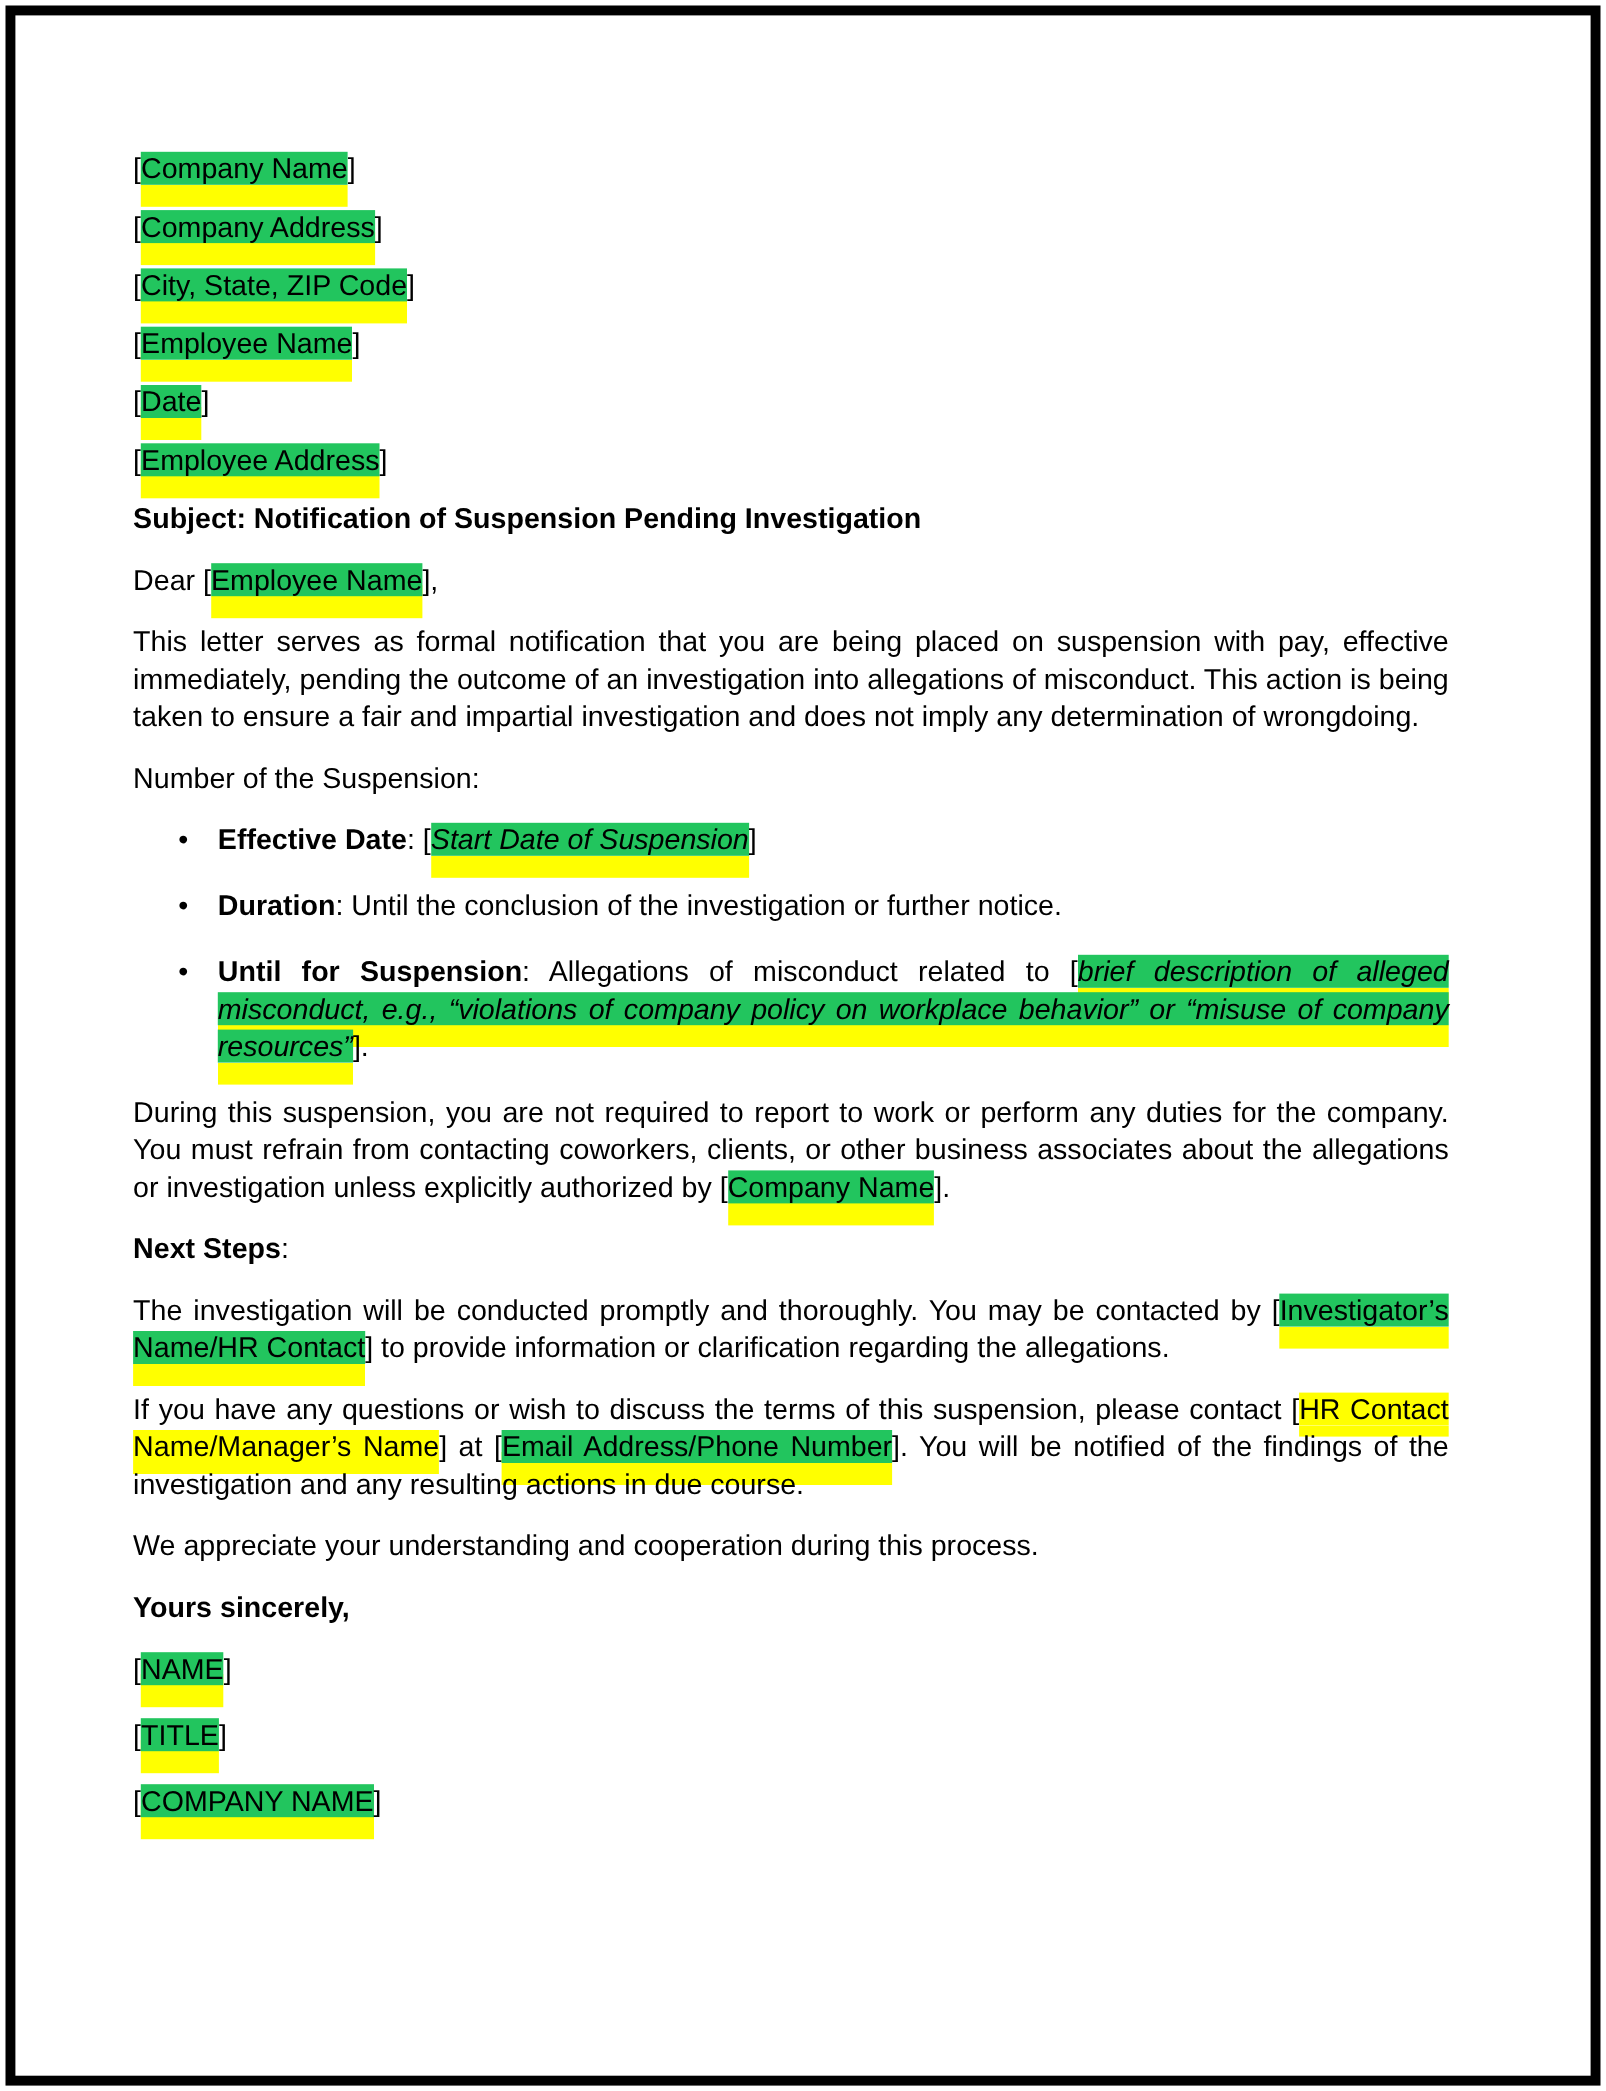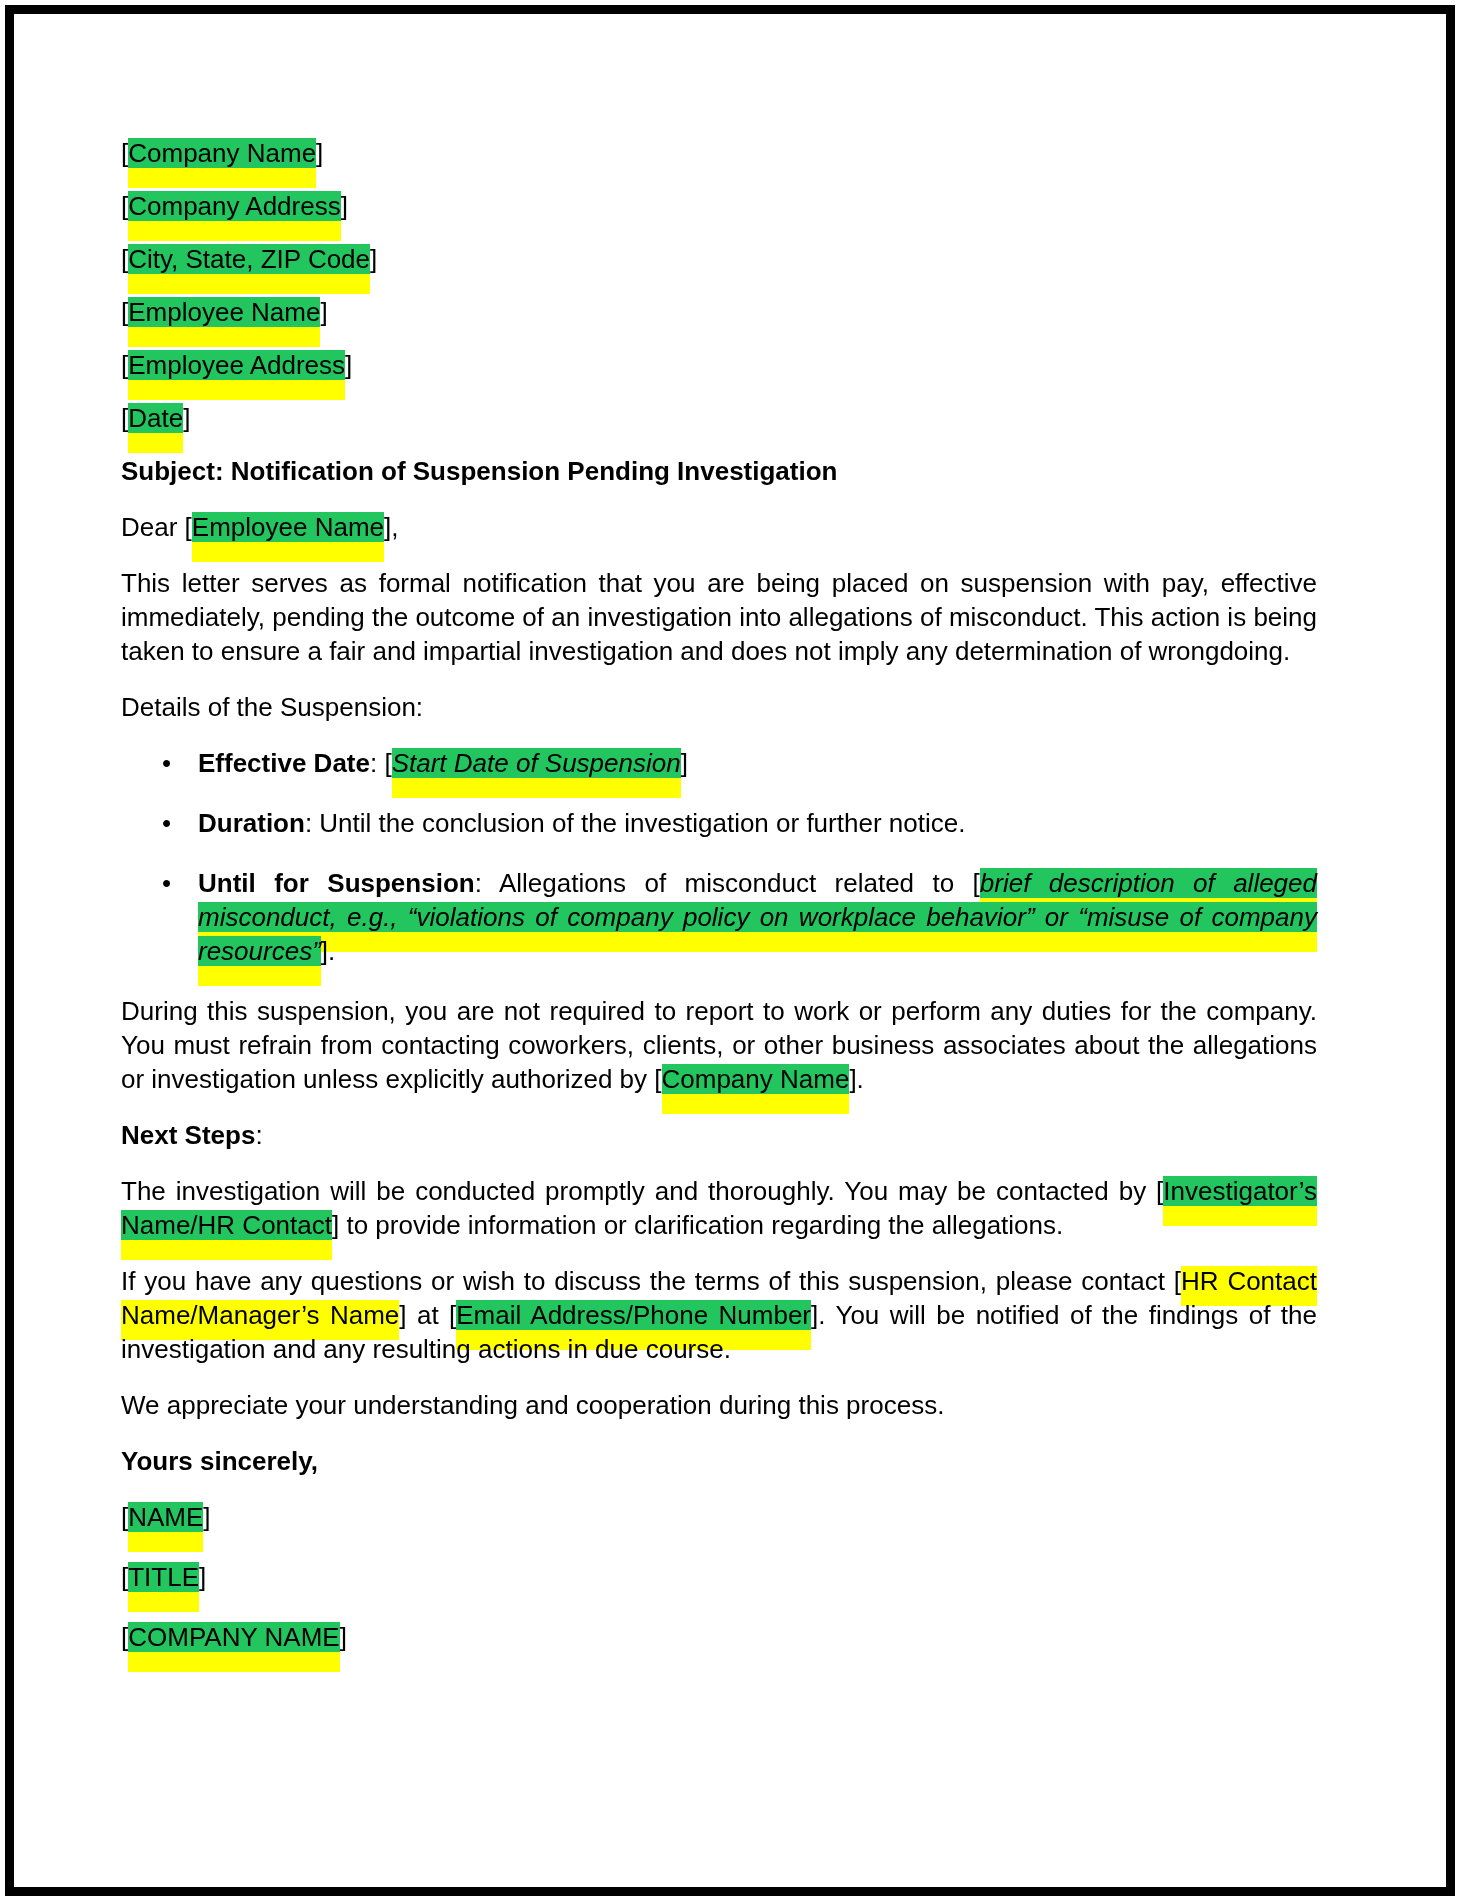--- a/index.html
+++ b/index.html
@@ -22,31 +22,31 @@
 <body>
 
 <div class="page">
   <div class="content">
 
     <div class="addr">
       <p><span>[</span><span class="hl">Company Name</span><span>]</span></p>
       <p><span>[</span><span class="hl">Company Address</span><span>]</span></p>
       <p><span>[</span><span class="hl">City, State, ZIP Code</span><span>]</span></p>
       <p><span>[</span><span class="hl">Employee Name</span><span>]</span></p>
+      <p><span>[</span><span class="hl">Date</span><span>]</span></p>
       <p><span>[</span><span class="hl">Employee Address</span><span>]</span></p>
-      <p><span>[</span><span class="hl">Date</span><span>]</span></p>
     </div>
 
     <p class="b">Subject: Notification of Suspension Pending Investigation</p>
 
     <p><span>Dear [</span><span class="hl">Employee Name</span><span>],</span></p>
 
     <p class="just">This letter serves as formal notification that you are being placed on suspension with pay, effective immediately, pending the outcome of an investigation into allegations of misconduct. This action is being taken to ensure a fair and impartial investigation and does not imply any determination of wrongdoing.</p>
 
-    <p>Details of the Suspension:</p>
+    <p>Number of the Suspension:</p>
 
     <ul>
       <li><span class="b">Effective Date</span><span>: [</span><span class="hl it">Start Date of Suspension</span><span>]</span></li>
       <li><span class="b">Duration</span><span>: Until the conclusion of the investigation or further notice.</span></li>
       <li><span class="b">Until for Suspension</span><span>: Allegations of misconduct related to [</span><span class="hl it">brief description of alleged misconduct, e.g., “violations of company policy on workplace behavior” or “misuse of company resources”</span><span>].</span></li>
     </ul>
 
     <p class="just"><span>During this suspension, you are not required to report to work or perform any duties for the company. You must refrain from contacting coworkers, clients, or other business associates about the allegations or investigation unless explicitly authorized by [</span><span class="hl">Company Name</span><span>].</span></p>
 
     <p><span class="b">Next Steps</span><span>:</span></p>

